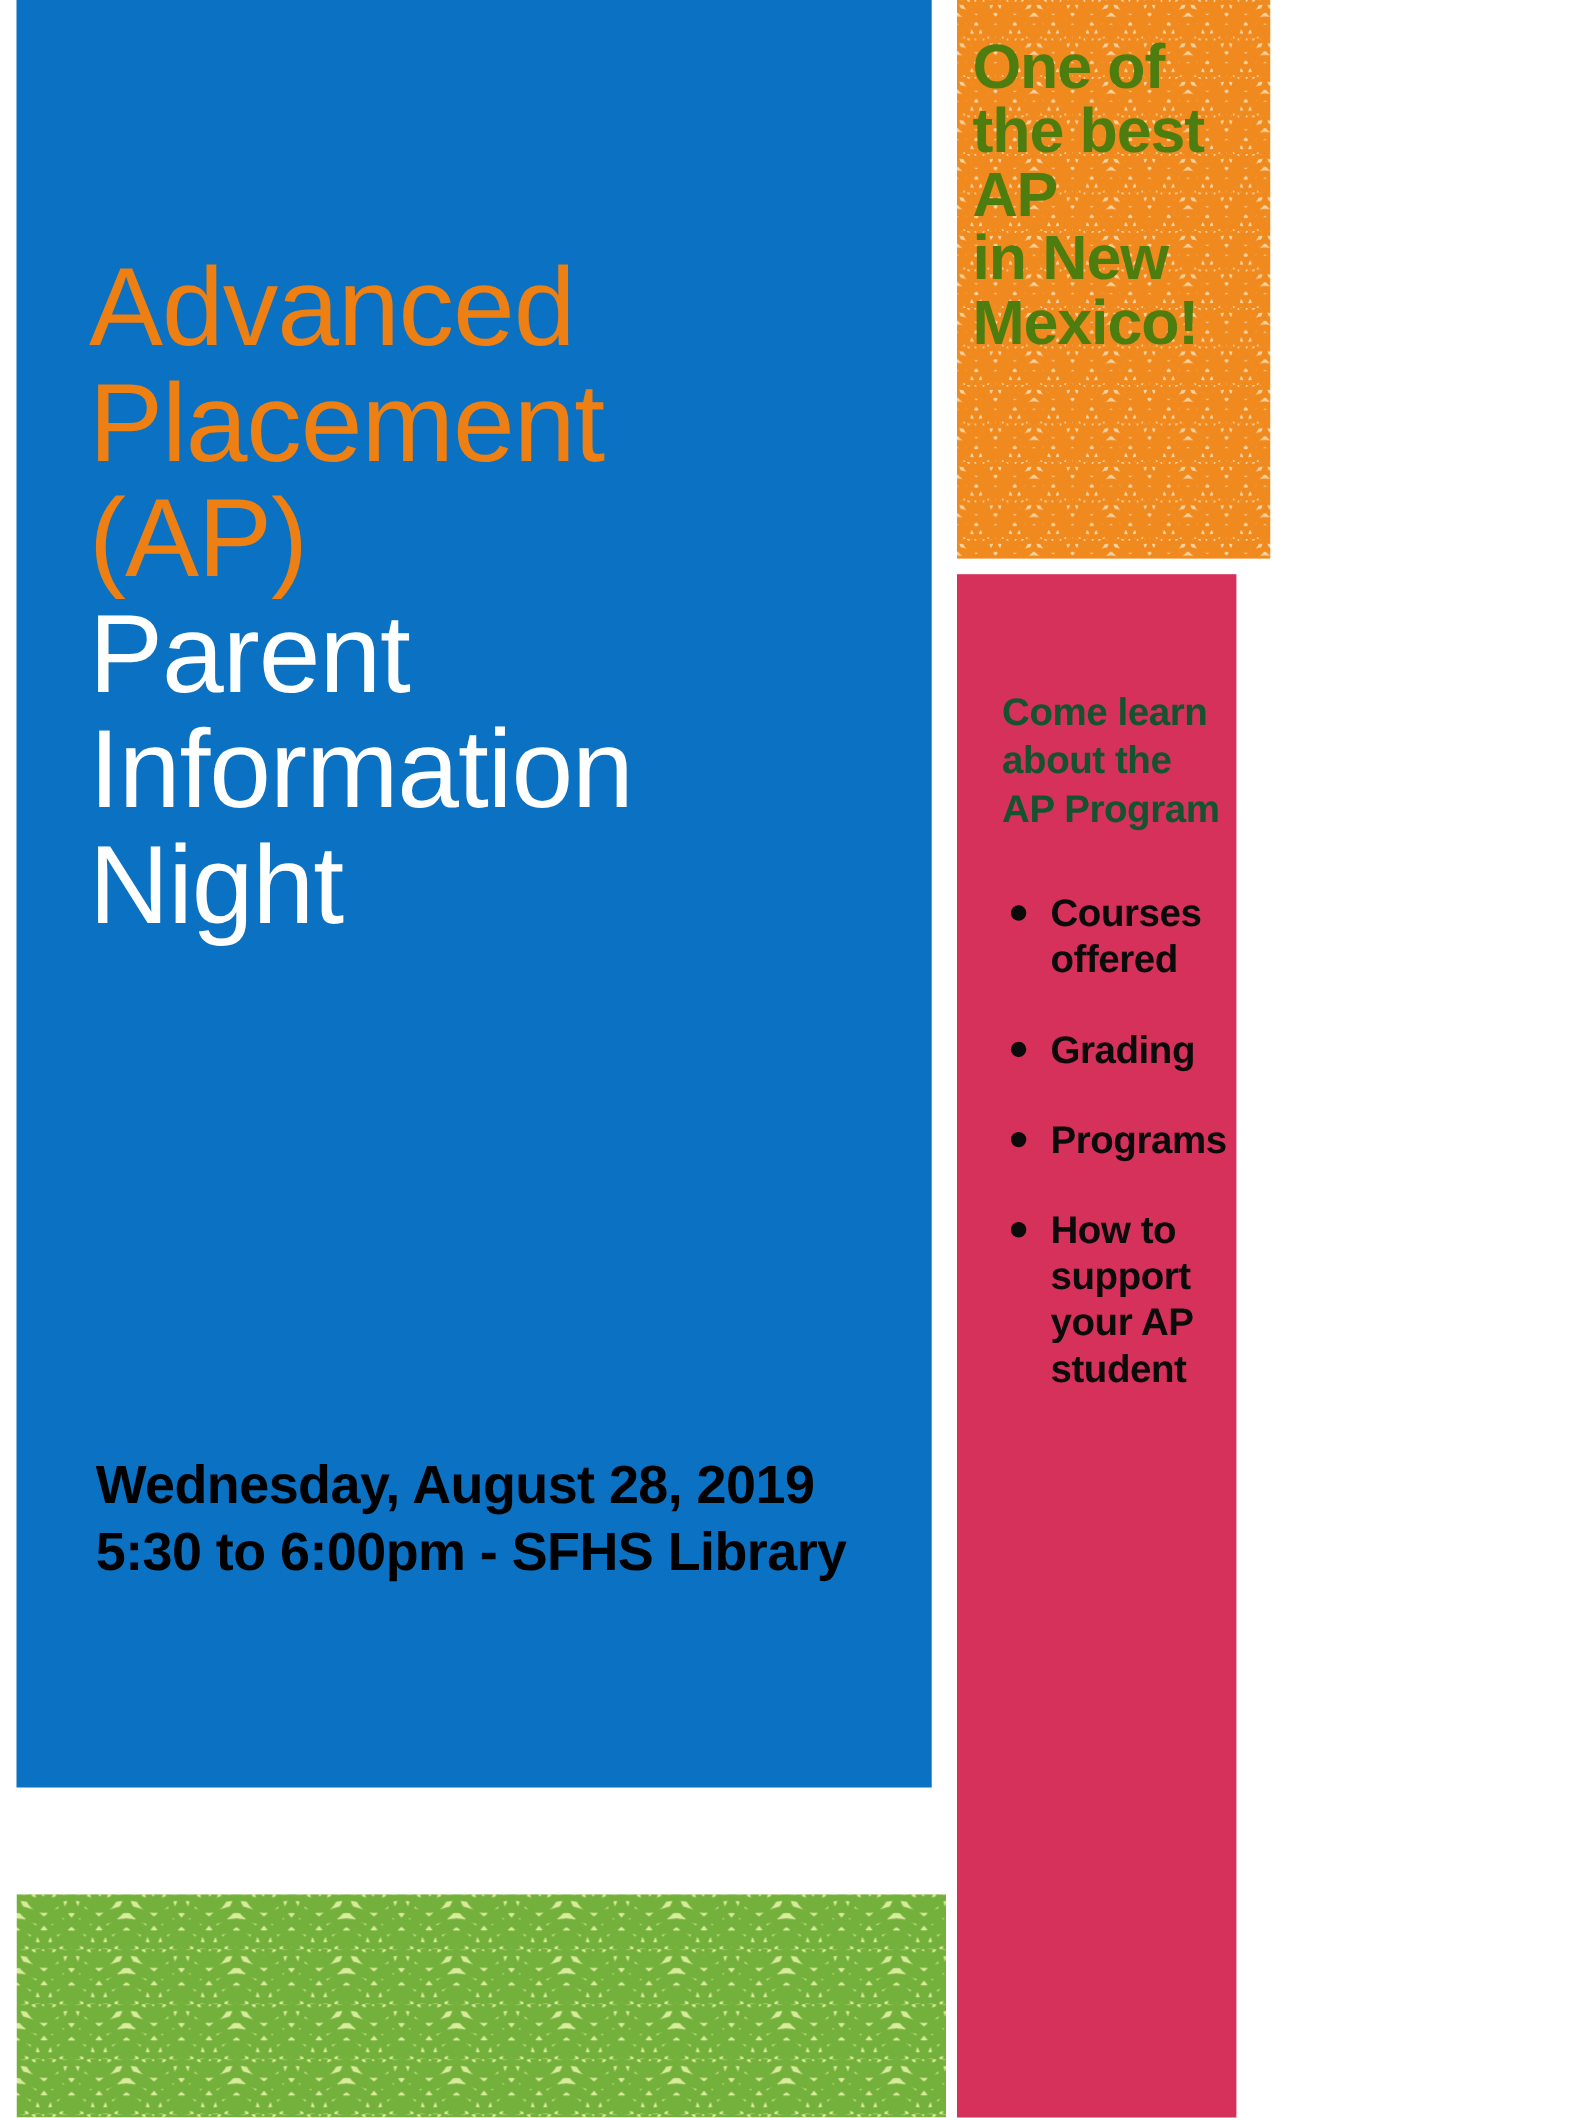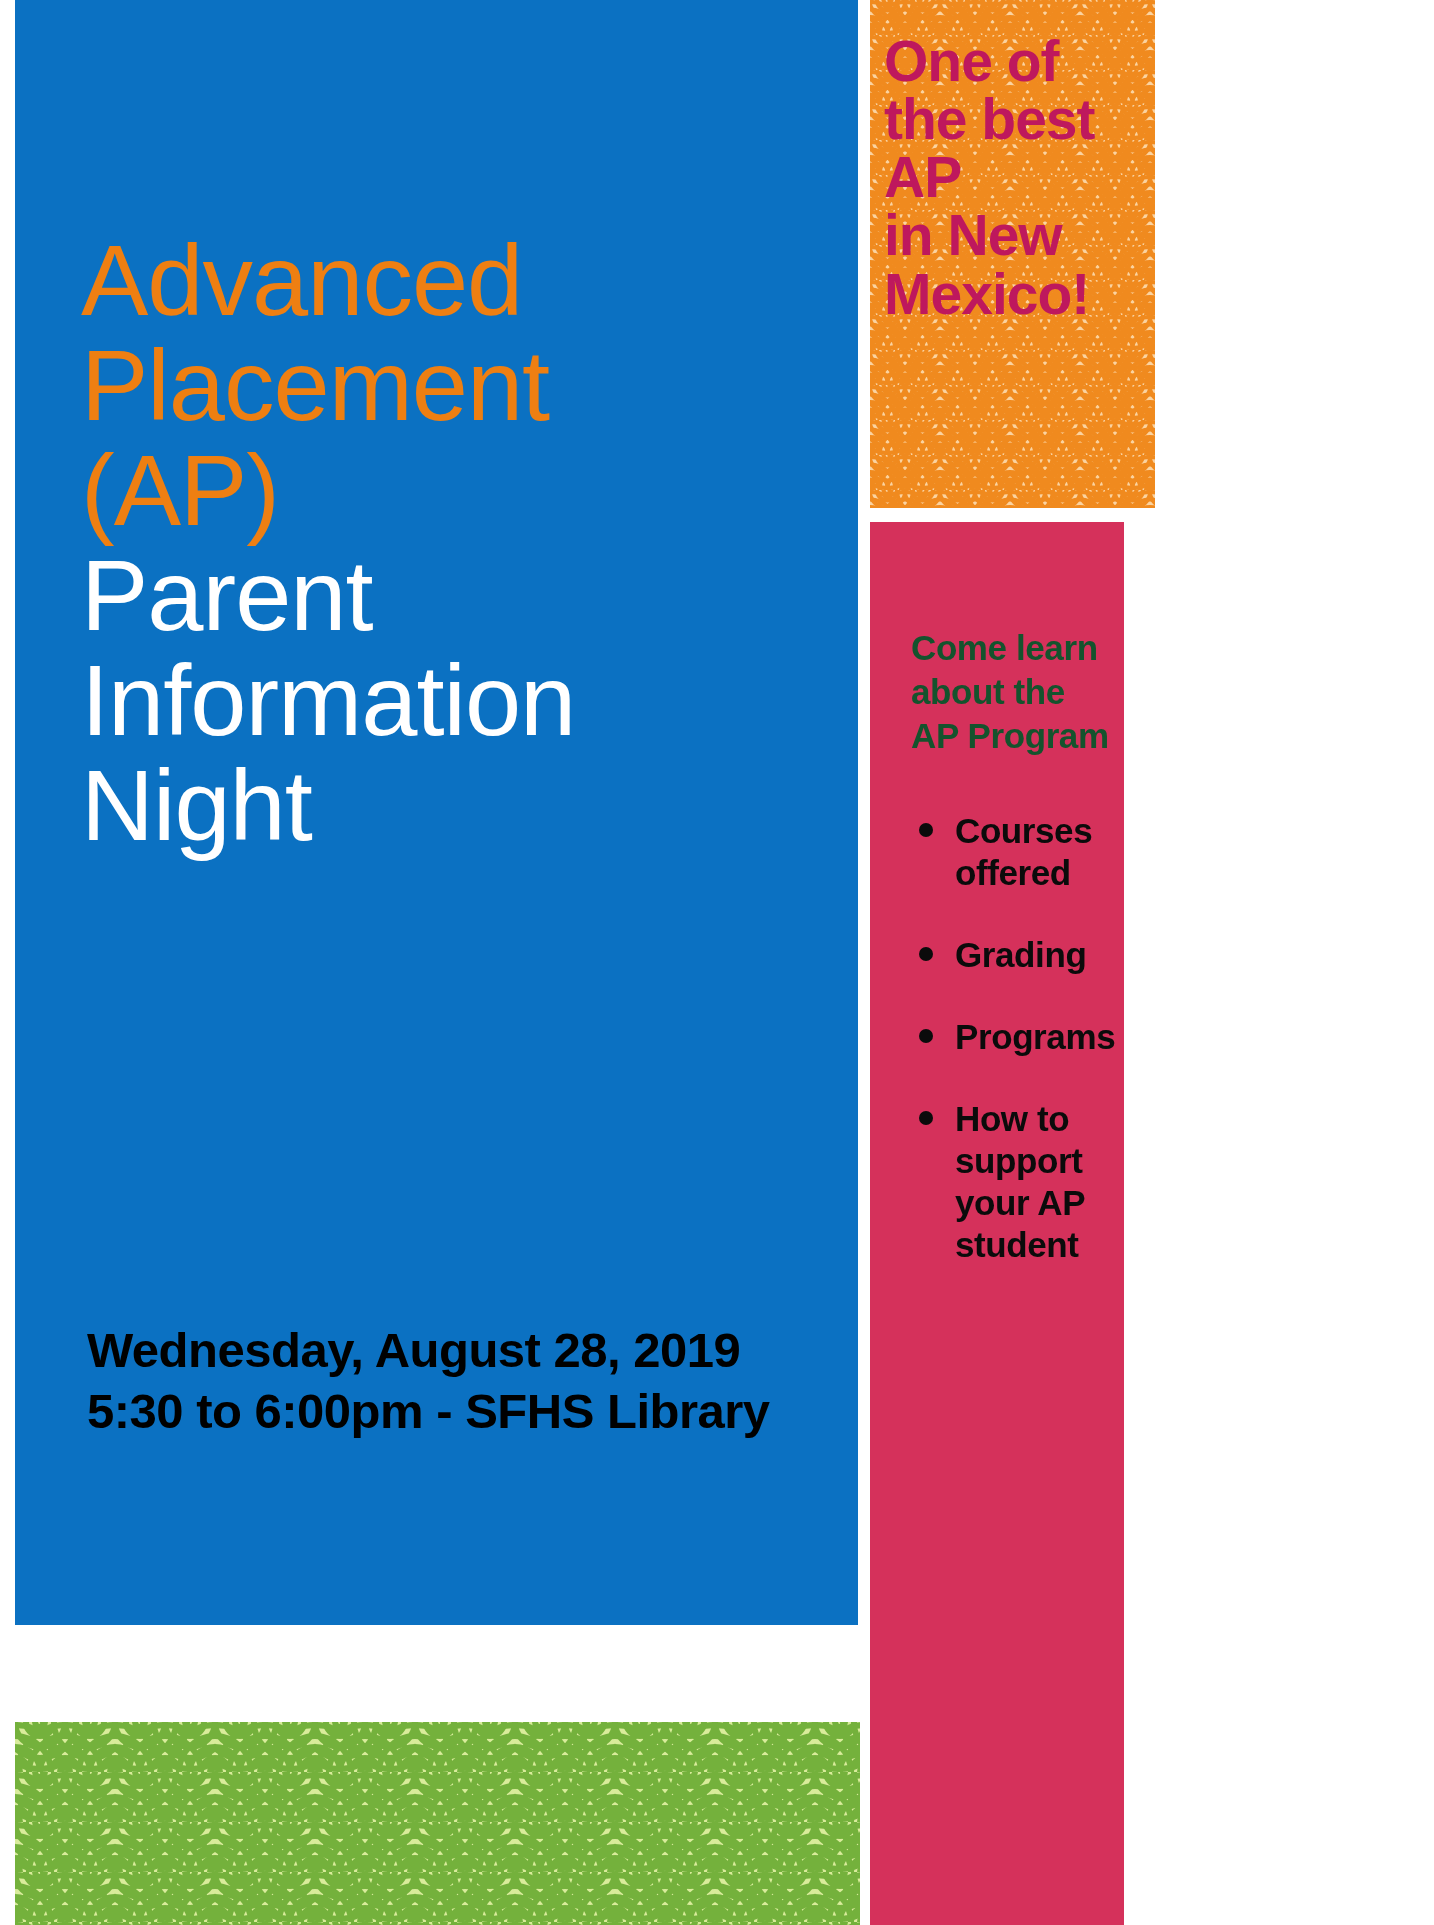--- a/index.html
+++ b/index.html
@@ -7,21 +7,20 @@
     width:1434px;height:1925px;position:relative;overflow:hidden;
     font-family:"Liberation Sans", sans-serif;
     background:#ffffff;
   }
   .stage{position:absolute;inset:0;}
 
   
   #blue-panel{
     position:absolute;left:15px;top:0;width:832px;height:1625px;
     background:#0B71C2;
-    padding-left:11px;
   }
   #title-block{
     position:absolute;left:66px;top:228px;width:740px;
   }
   .title-line{
     font-family:"Liberation Sans", sans-serif;
     font-weight:300;
     letter-spacing:-1px;
     line-height:1.04;
     white-space:nowrap;
@@ -40,21 +39,21 @@
 
   
   .seigaiha{position:absolute;}
   .seigaiha svg{display:block;width:100%;height:100%;}
 
   #orange-panel{
     left:870px;top:0;width:285px;height:508px;
   }
   #orange-text{
     position:absolute;left:884px;top:32px;width:268px;
-    color:#be185d;font-weight:bold;font-size:57px;line-height:1.02;
+    color:#4d7c0f;font-weight:bold;font-size:57px;line-height:1.02;
     letter-spacing:-1px;
   }
 
   #green-panel{
     left:15px;top:1722px;width:845px;height:203px;
   }
 
   
   #crimson-panel{
     position:absolute;left:870px;top:522px;width:254px;height:1403px;

